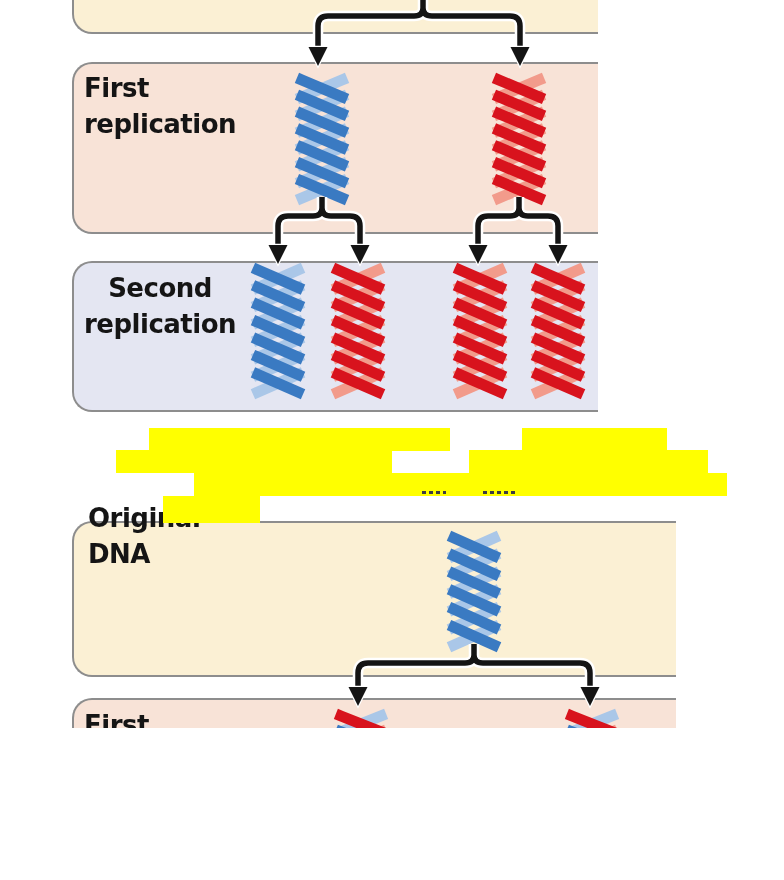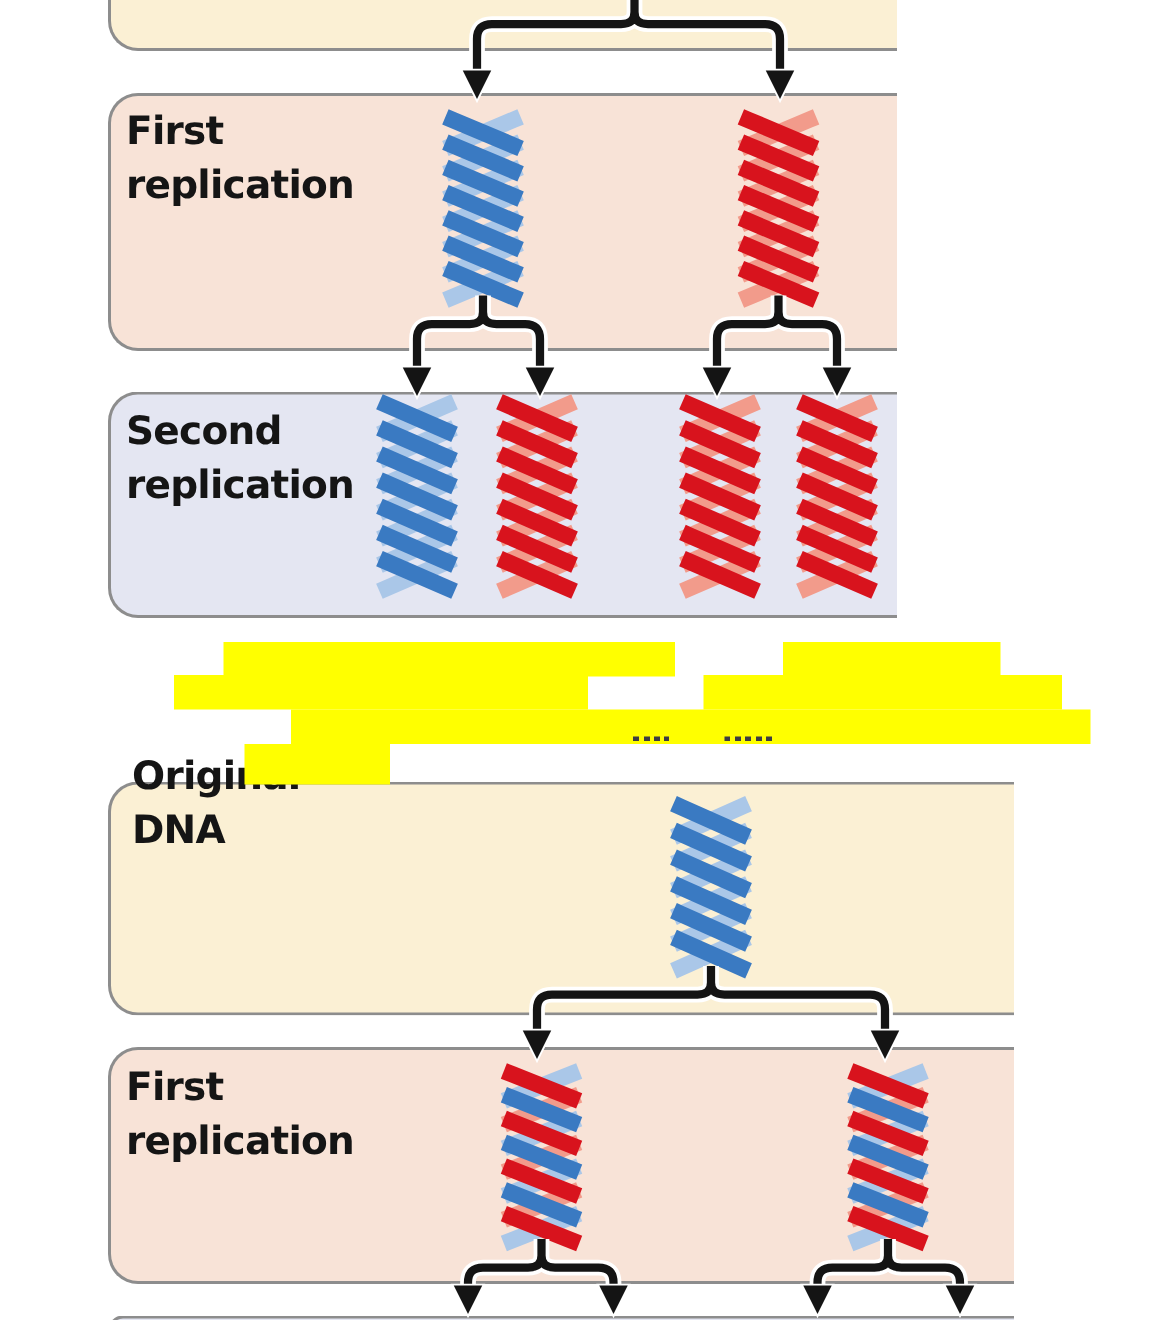--- a/index.html
+++ b/index.html
@@ -1,17 +1,17 @@
 <!DOCTYPE html>
 <html><head>
 <meta charset="utf-8">
 <style>
   html,body{margin:0;padding:0;background:#ffffff;}
   #stage{
-    position:relative;width:784px;height:880px;overflow:hidden;
+    position:relative;width:784px;height:728px;overflow:hidden;
     background:#ffffff;font-family:"DejaVu Sans","Liberation Sans",sans-serif;
   }
   .panel{
     position:absolute;box-sizing:border-box;
     border:2px solid #8d8d8d;border-right:none;
     border-radius:20px 0 0 20px;
   }
   .panel.cream{background:#fbf0d4;}
   .panel.pink{background:#f8e3d7;}
   .panel.lav{background:#e4e6f2;}
@@ -27,21 +27,21 @@
     background:repeating-linear-gradient(90deg,#3c3c44 0 4px,rgba(0,0,0,0) 4px 7px);
   }
   
   #panel-top{left:72px;top:-30px;width:526px;height:64px;}
   #panel-first-top{left:72px;top:62px;width:526px;height:172px;}
   #panel-second{left:72px;top:261px;width:526px;height:151px;}
   #panel-original{left:72px;top:521px;width:604px;height:156px;}
   #panel-first-bottom{left:72px;top:698px;width:604px;height:158px;}
   #panel-bottom-sliver{left:72px;top:877px;width:604px;height:24px;border-radius:10px 0 0 0;}
   #label-first-top{left:84px;top:70px;}
-  #label-second{left:84px;top:270px;}
+  #label-second{left:84px;top:270px;text-align:center;}
   #label-original{left:88px;top:500px;}
   #label-first-bottom{left:84px;top:707px;}
 </style>
 </head>
 <body>
 
 <div id="stage">
 
   <div id="panel-top" class="panel cream"></div>
 

